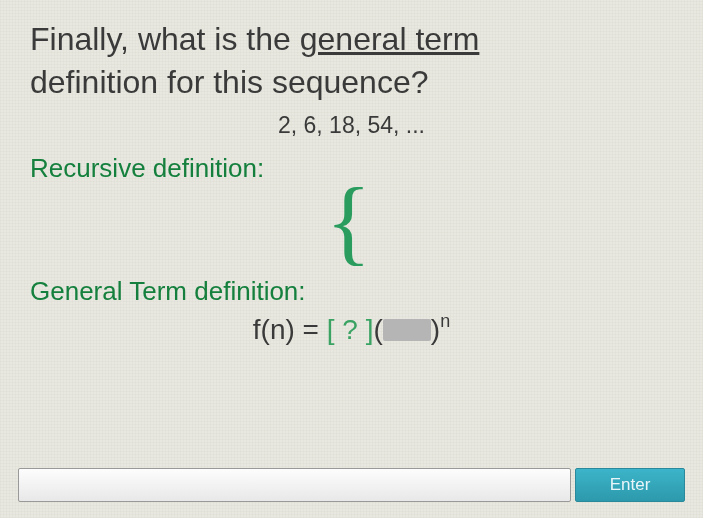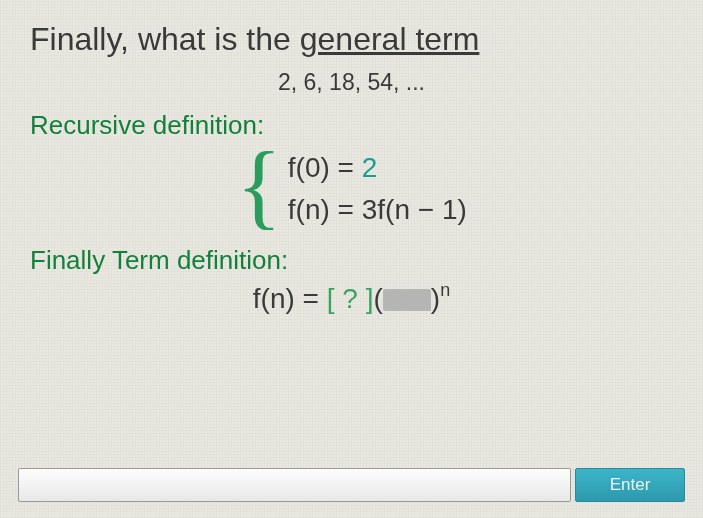--- a/index.html
+++ b/index.html
@@ -97,37 +97,32 @@
       cursor: pointer;
       border-radius: 2px;
     }
     .nowrap { white-space: nowrap; }
   </style>
 </head>
 <body>
 
 <div class="question">
   <span>Finally, what is the </span><span class="underline">general term</span><br>
+  <span>definition for this sequence?</span>
 </div>
 
 <div class="sequence">2, 6, 18, 54, ...</div>
 
 <div class="label">Recursive definition:</div>
 
 <div class="recursive-block">
   <span class="brace">{</span>
-  <div class="recursive-lines">
-    <div class="nowrap">
-      <span>f(0) = </span><span class="teal">2</span>
-    </div>
-    <div class="nowrap">f(n) = 3f(n − 1)</div>
-  </div>
 </div>
 
-<div class="label">Finally Term definition:</div>
+<div class="label">General Term definition:</div>
 
 <div class="general-block nowrap">
   <span>f(n) = </span><span class="green-box">[ ? ]</span><span>(</span><span class="grey-box"></span><span>)</span><span class="sup">n</span>
 </div>
 
 <div class="answer-row">
   <input type="text" class="answer-input" placeholder="" style="">
   <button class="enter-btn">Enter</button>
 </div>
 

